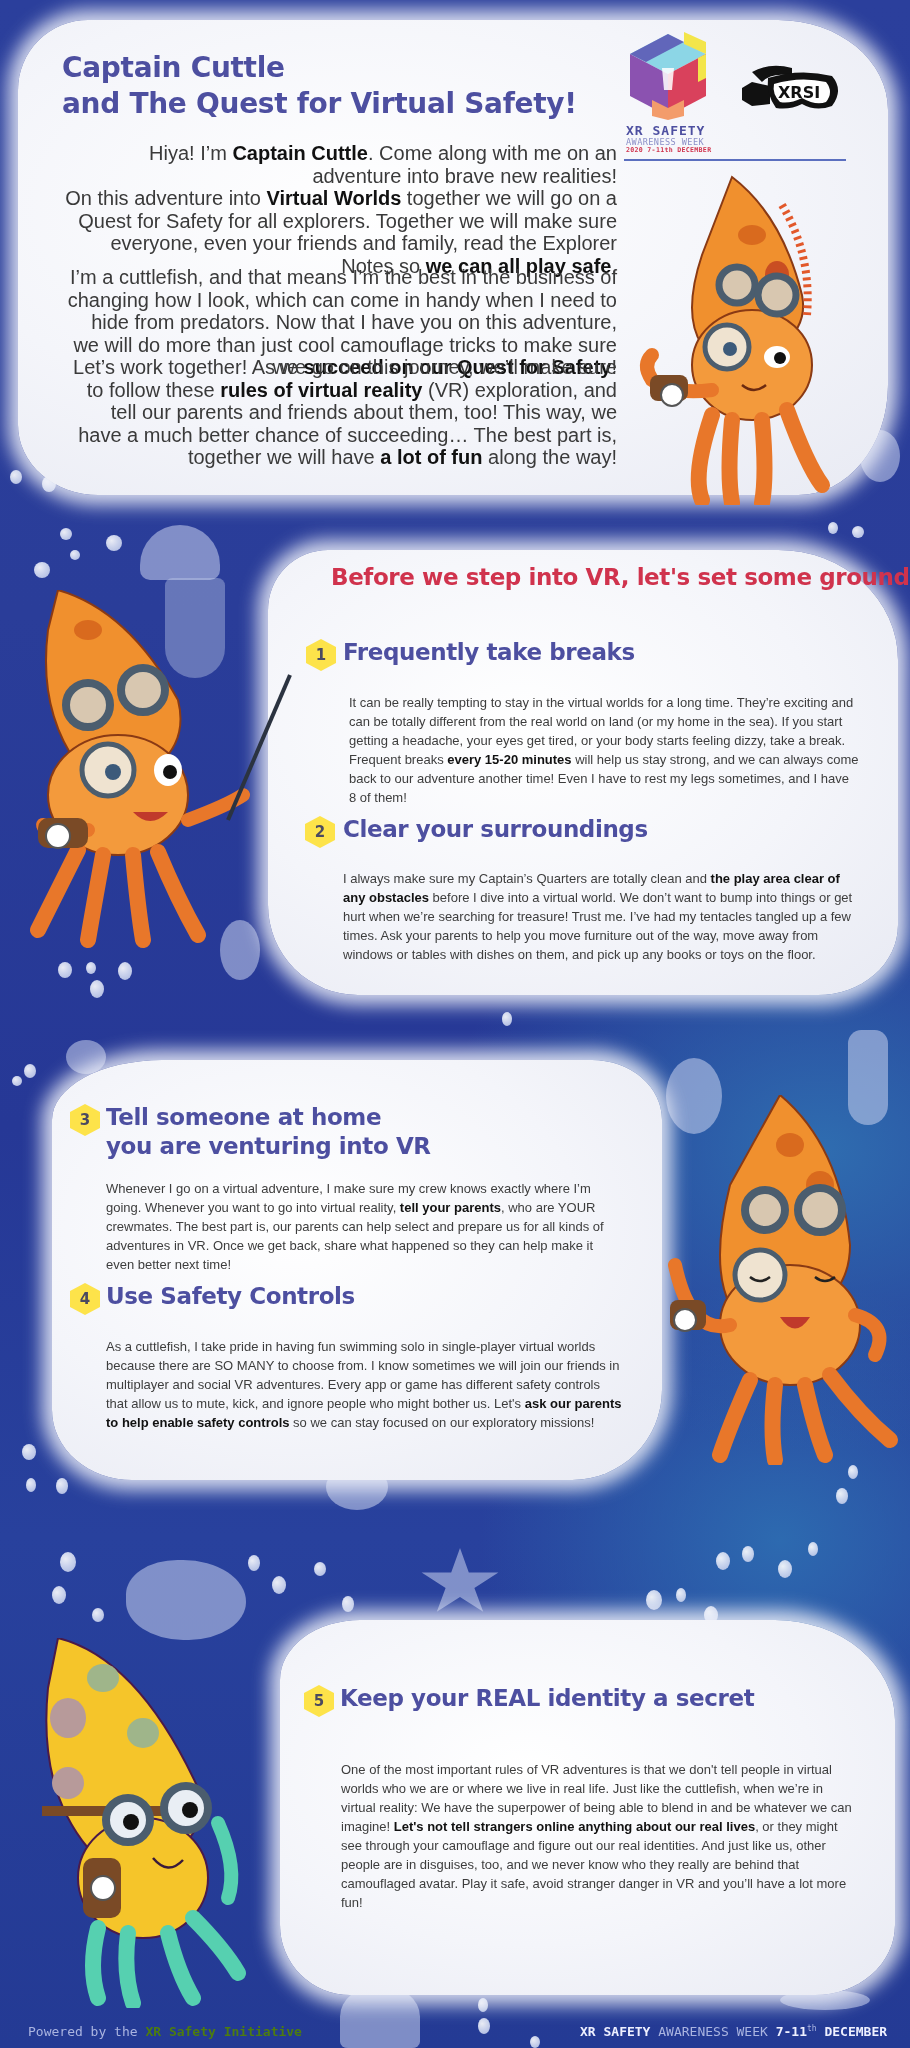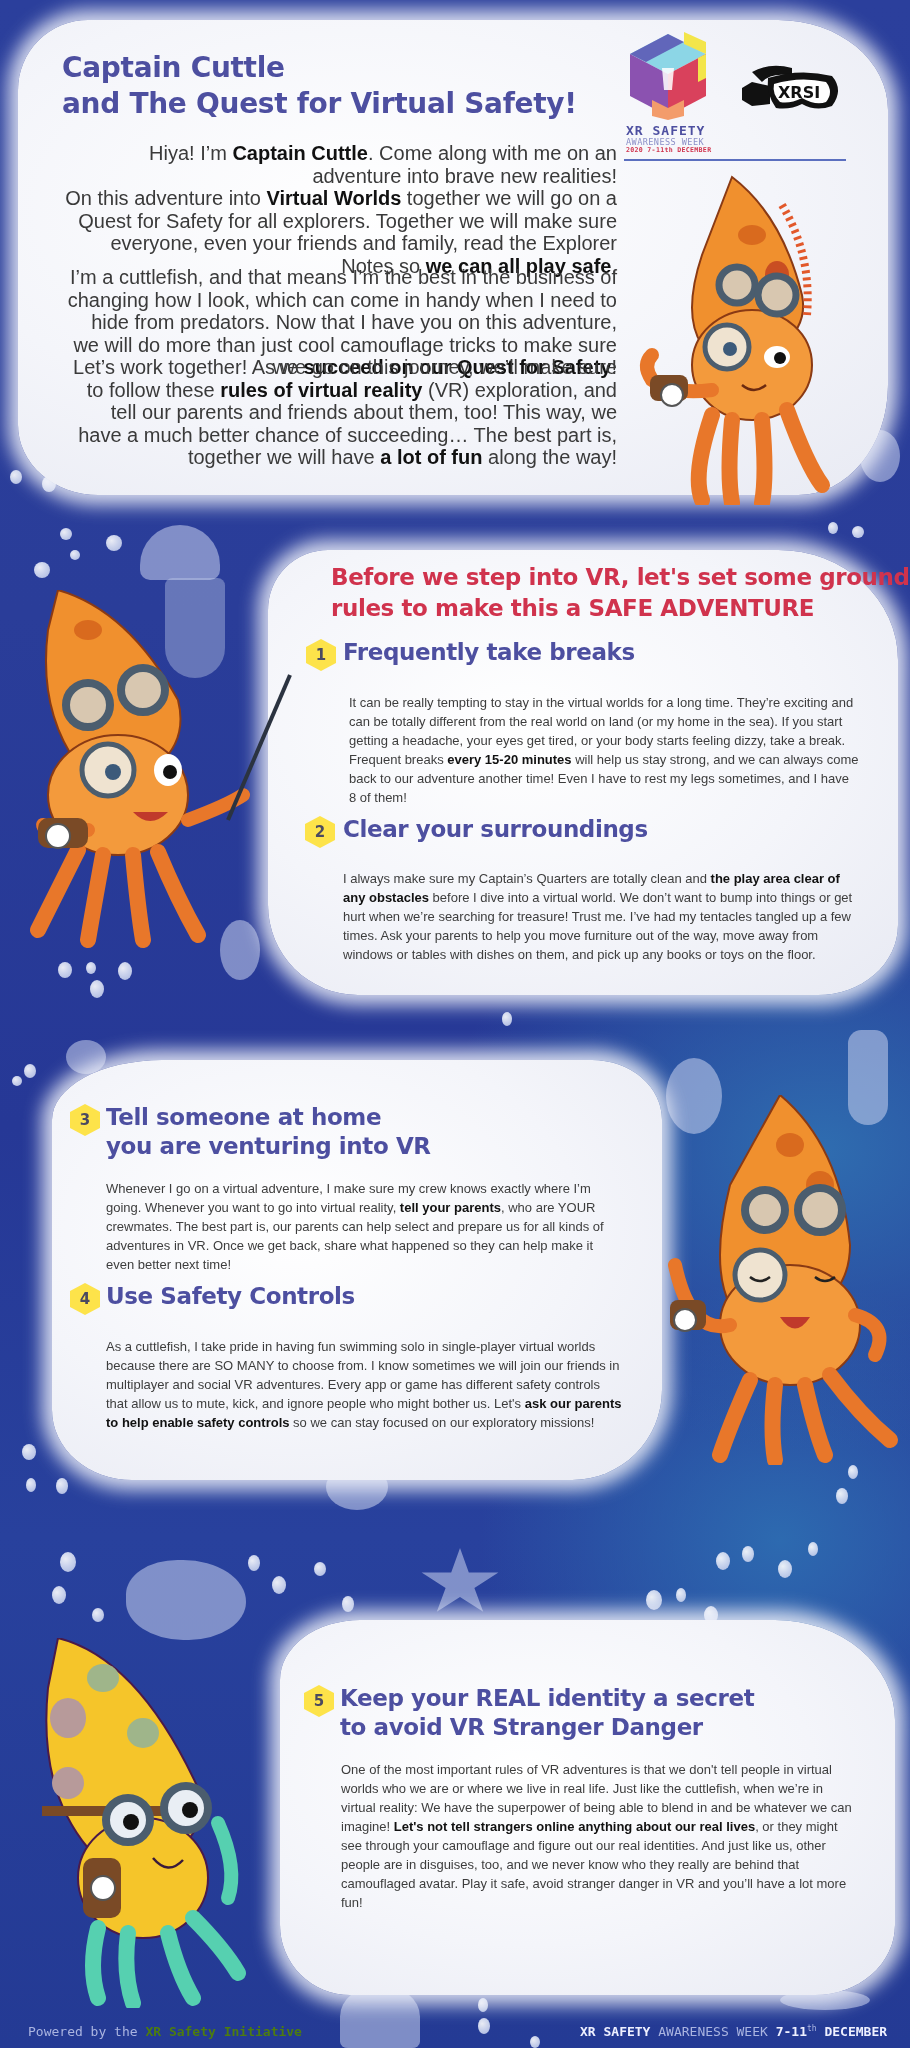--- a/index.html
+++ b/index.html
@@ -185,21 +185,20 @@
   <circle cx="148" cy="183" r="6" fill="#111"></circle>
   <path d="M110 210 Q122 220 134 210" fill="none" stroke="#6b2a10" stroke-width="2.5"></path>
   <path d="M80 240 Q60 300 70 325 M100 245 Q95 300 100 328 M130 245 Q135 300 130 328 M155 235 Q175 290 190 310" stroke="#e8772a" stroke-width="16" fill="none" stroke-linecap="round"></path>
   <path d="M80 215 Q40 220 20 205 Q10 190 20 180" stroke="#e8772a" stroke-width="14" fill="none" stroke-linecap="round"></path>
   <rect x="18" y="200" width="38" height="26" rx="8" fill="#7a4a26"></rect>
   <circle cx="40" cy="220" r="11" fill="#fff" stroke="#555" stroke-width="2"></circle>
 </svg>
 
 <div class="section-head" style="left:307px;top:562px;margin-left:24px;">
   <div>Before we step into VR, let's set some ground</div>
-  <div>rules to make this a SAFE ADVENTURE</div>
 </div>
 
 <div class="badge" style="left:306px;top:639px;">1</div>
 <div class="rule-h" style="left:343px;top:638px;">Frequently take breaks</div>
 <div class="rule-p" style="left:349px;top:677px;width:510px;">
   <span>It can be really tempting to stay in the virtual worlds for a long time. They’re exciting and can be totally different from the real world on land (or my home in the sea). If you start getting a headache, your eyes get tired, or your body starts feeling dizzy, take a break. Frequent breaks </span><b>every 15-20 minutes</b><span> will help us stay strong, and we can always come back to our adventure another time! Even I have to rest my legs sometimes, and I have 8 of them!</span>
 </div>
 
 <div class="badge" style="left:305px;top:816px;">2</div>
 <div class="rule-h" style="left:343px;top:815px;">Clear your surroundings</div>
@@ -255,21 +254,20 @@
   <path d="M80 230 Q40 240 25 170" stroke="#e8772a" stroke-width="14" fill="none" stroke-linecap="round"></path>
   <path d="M205 220 Q240 230 225 260" stroke="#e8772a" stroke-width="14" fill="none" stroke-linecap="round"></path>
   <path d="M100 285 Q80 330 70 360 M125 290 Q120 335 125 365 M155 290 Q165 335 175 360 M180 280 Q210 320 240 345" stroke="#e8772a" stroke-width="16" fill="none" stroke-linecap="round"></path>
   <rect x="20" y="205" width="36" height="30" rx="8" fill="#7a4a26"></rect>
   <circle cx="35" cy="225" r="11" fill="#fff" stroke="#555" stroke-width="2"></circle>
 </svg>
 
 <div class="badge" style="left:304px;top:1685px;">5</div>
 <div class="rule-h" style="left:340px;top:1684px;">
   <div>Keep your REAL identity a secret</div>
-  <div>to avoid VR Stranger Danger</div>
 </div>
 <div class="rule-p" style="left:341px;top:1744px;width:520px;">
   <span>One of the most important rules of VR adventures is that we don't tell people in virtual worlds who we are or where we live in real life. Just like the cuttlefish, when we’re in virtual reality: We have the superpower of being able to blend in and be whatever we can imagine! </span><b>Let's not tell strangers online anything about our real lives</b><span>, or they might see through your camouflage and figure out our real identities. And just like us, other people are in disguises, too, and we never know who they really are behind that camouflaged avatar. Play it safe, avoid stranger danger in VR and you’ll have a lot more fun!</span>
 </div>
 
 <svg class="char" style="left:28px;top:1638px;" width="220" height="370" viewBox="0 0 220 370">
   <path d="M30 0 Q110 20 170 150 Q180 190 150 210 L60 210 Q10 150 20 50 Z" fill="#f5c52a" stroke="#4a1a4a" stroke-width="2"></path>
   <ellipse cx="75" cy="40" rx="16" ry="14" fill="#9fb58a"></ellipse>
   <ellipse cx="40" cy="80" rx="18" ry="20" fill="#b79a9a"></ellipse>
   <ellipse cx="115" cy="95" rx="16" ry="15" fill="#9fb58a"></ellipse>

